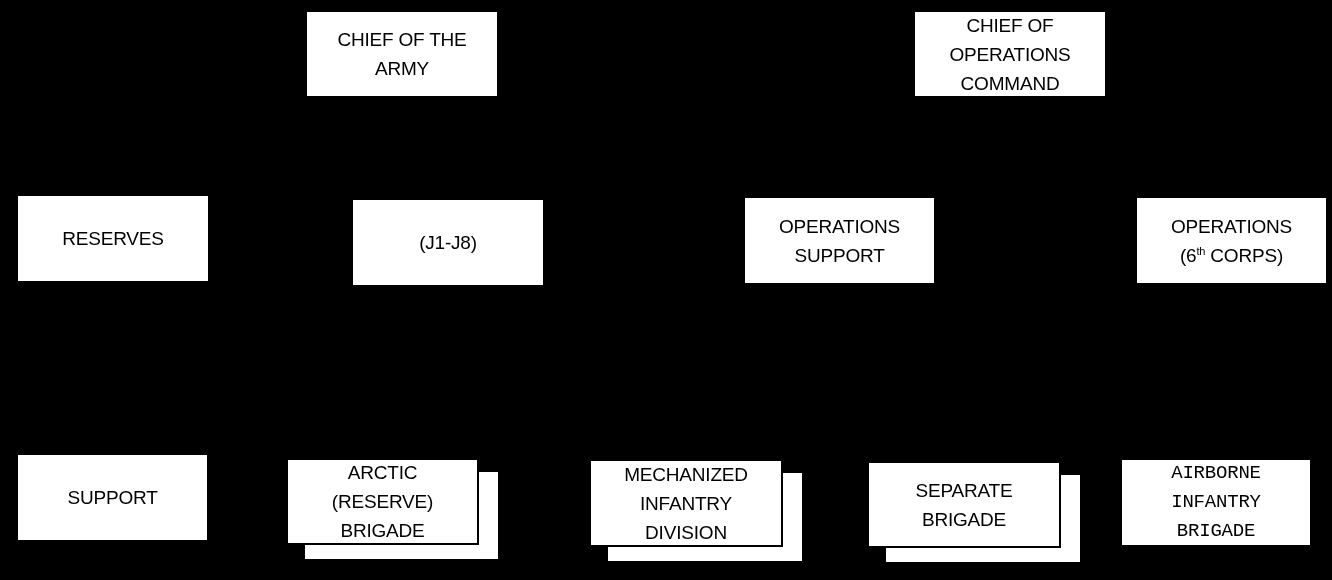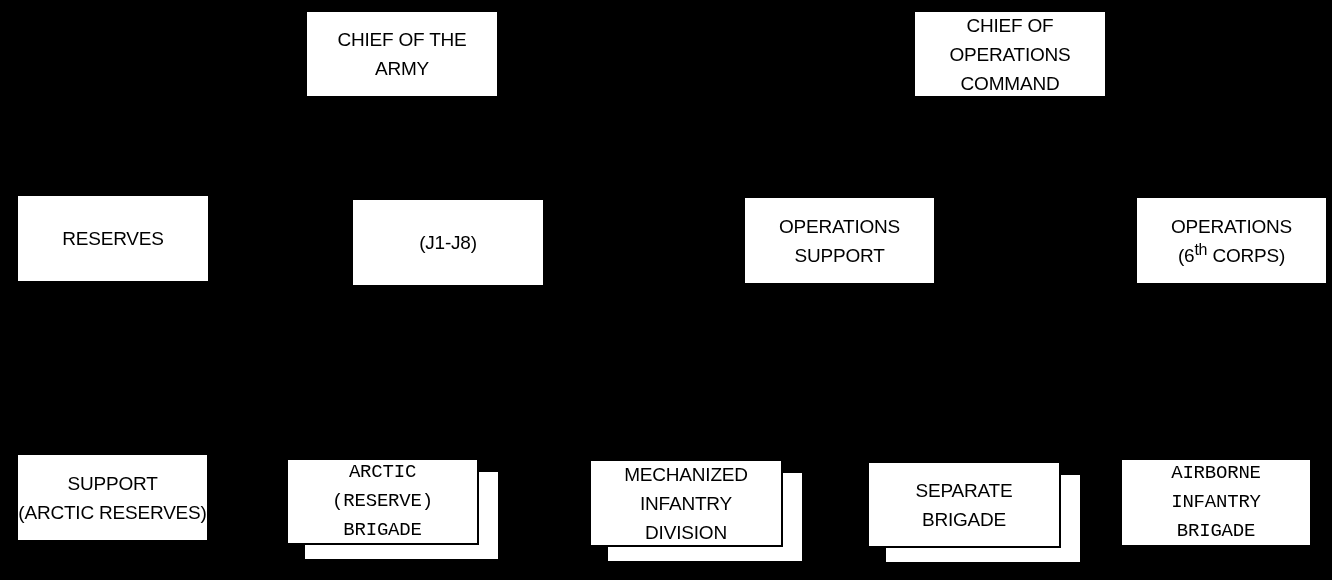--- a/index.html
+++ b/index.html
@@ -41,21 +41,21 @@
   }
   .line {
     font-size: 19px;
     line-height: 29px;
     letter-spacing: -0.2px;
     color: #000000;
     white-space: nowrap;
     text-align: center;
   }
   .line sup {
-    font-size: 16px;
+    font-size: 11px;
     line-height: 0;
     vertical-align: super;
   }
 </style>
 </head>
 <body>
 
 <div id="canvas">
 
   <div class="node" style="left:305px; top:10px; width:194px; height:88px;">
@@ -95,25 +95,24 @@
   <div class="node" style="left:1135px; top:196px; width:193px; height:89px;">
     <div class="box">
       <div class="line">OPERATIONS</div>
       <div class="line"><span>(6</span><sup>th</sup><span> CORPS)</span></div>
     </div>
   </div>
 
   <div class="node" style="left:16px; top:453px; width:193px; height:89px;">
     <div class="box">
       <div class="line">SUPPORT</div>
-      <div class="line">(ARCTIC RESERVES)</div>
     </div>
   </div>
 
-  <div class="node" style="left:286px; top:458px; width:193px; height:87px;font-family:Liberation Mono, monospace;">
+  <div class="node" style="left:286px; top:458px; width:193px; height:87px;">
     <div class="box-shadow" style="left:19px; top:14px; width:193px; height:87px;"></div>
     <div class="box">
       <div class="line">ARCTIC</div>
       <div class="line">(RESERVE)</div>
       <div class="line">BRIGADE</div>
     </div>
   </div>
 
   <div class="node" style="left:589px; top:459px; width:194px; height:88px;">
     <div class="box-shadow" style="left:19px; top:14px; width:194px; height:88px;"></div>

